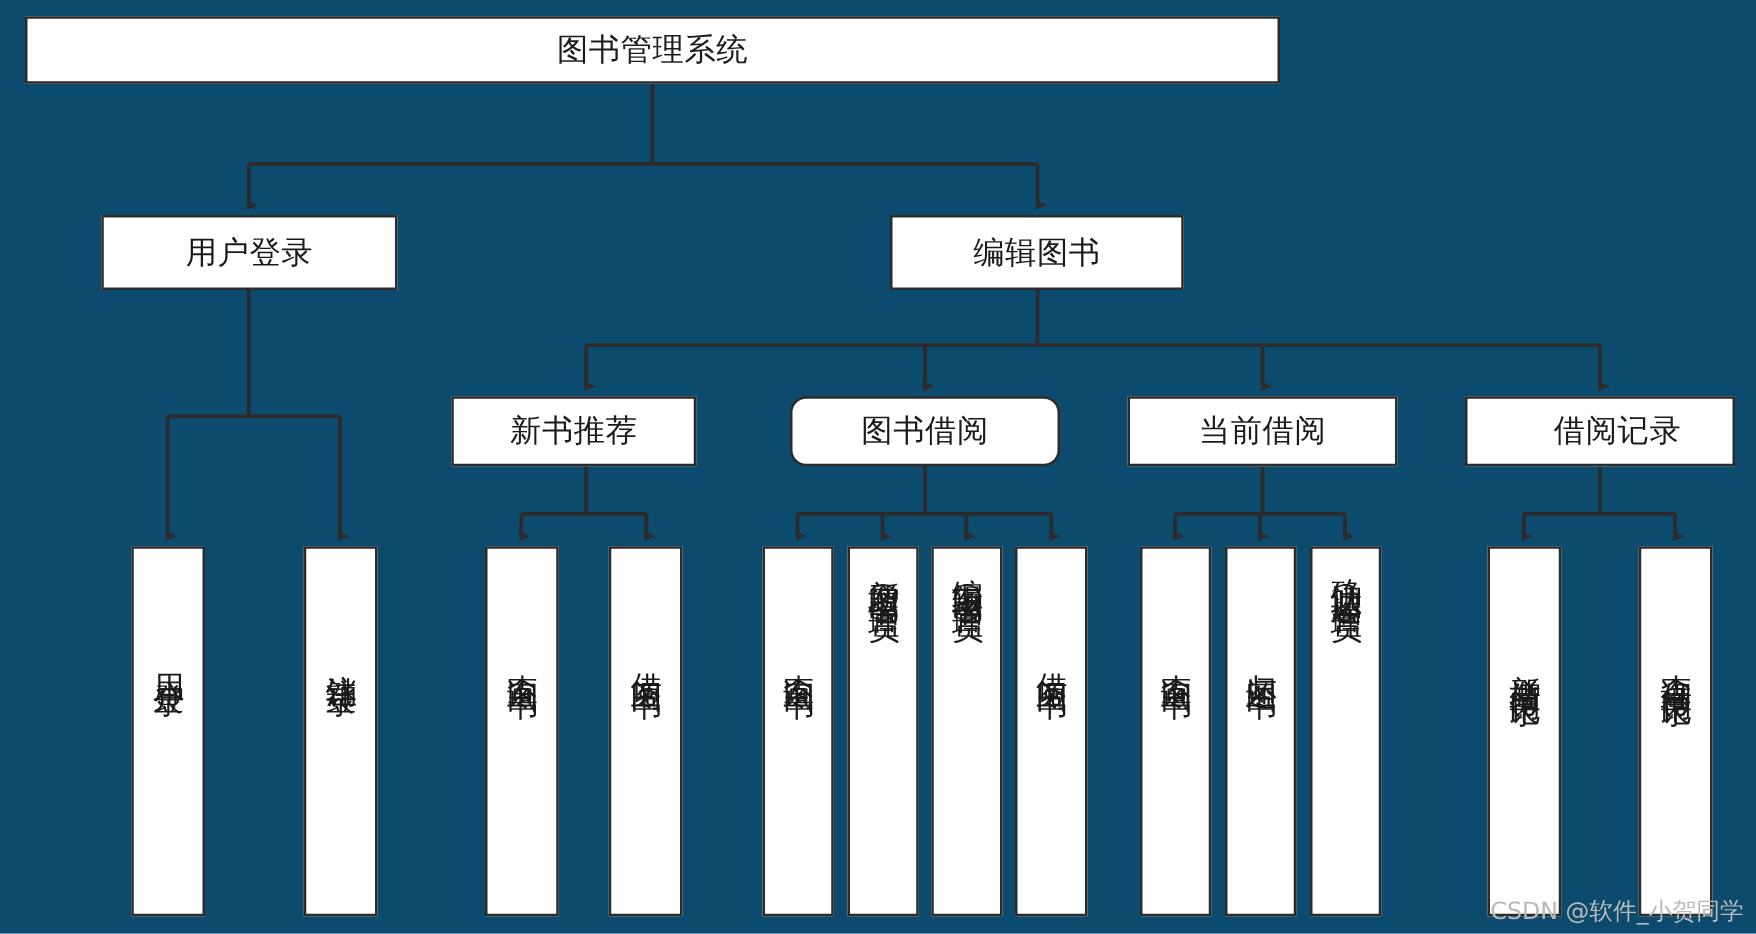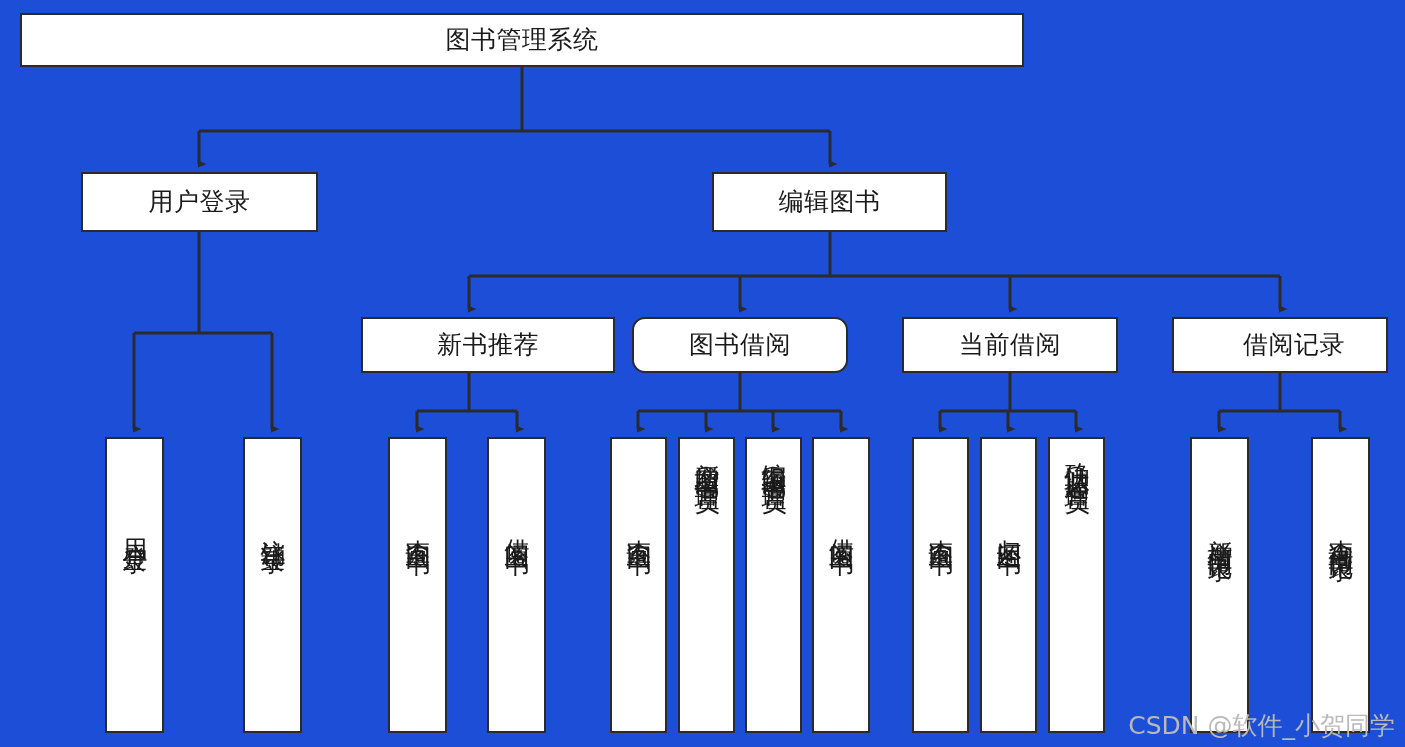--- a/index.html
+++ b/index.html
@@ -8,21 +8,21 @@
     padding: 0;
     background: #ffffff;
   }
   body {
     font-family: "DejaVu Sans", "Liberation Sans", sans-serif;
   }
   #diagram-root {
     position: relative;
     width: 1405px;
     height: 747px;
-    background: #1d4ed8;
+    background: #0c4a6e;
     overflow: hidden;
   }
   #diagram-svg {
     position: absolute;
     left: 0;
     top: 0;
     width: 1405px;
     height: 747px;
   }
   .node {
@@ -55,21 +55,21 @@
     letter-spacing: 4px;
     margin-top: 4px;
   }
   .node.vertical.pad-top .node-label {
     margin-top: 80px;
   }
   #watermark {
     position: absolute;
     right: 10px;
     bottom: 5px;
-    font-size: 25px;
+    font-size: 19px;
     color: #b9b9b9;
     white-space: nowrap;
     user-select: none;
   }
 </style>
 </head>
 <body>
 
 <div id="diagram-root">
 
@@ -126,21 +126,21 @@
   <div id="nodes-layer">
       <div class="node horizontal" style="left: 20px; top: 13px; width: 1004px; height: 54px;">
         <span class="node-label">图书管理系统</span>
       </div>
       <div class="node horizontal" style="left: 81px; top: 172px; width: 237px; height: 60px;">
         <span class="node-label">用户登录</span>
       </div>
       <div class="node horizontal" style="left: 712px; top: 172px; width: 235px; height: 60px;">
         <span class="node-label">编辑图书</span>
       </div>
-      <div class="node horizontal" style="left: 361px; top: 317px; width: 254px; height: 56px; text-align: center;">
+      <div class="node horizontal" style="left: 361px; top: 317px; width: 196px; height: 56px; text-align: center;">
         <span class="node-label">新书推荐</span>
       </div>
       <div class="node horizontal" style="left: 632px; top: 317px; width: 216px; height: 56px; border-radius: 13px;">
         <span class="node-label">图书借阅</span>
       </div>
       <div class="node horizontal" style="left: 902px; top: 317px; width: 216px; height: 56px;">
         <span class="node-label">当前借阅</span>
       </div>
       <div class="node horizontal" style="left: 1172px; top: 317px; width: 216px; height: 56px; padding-left: 28px;">
         <span class="node-label">借阅记录</span>

